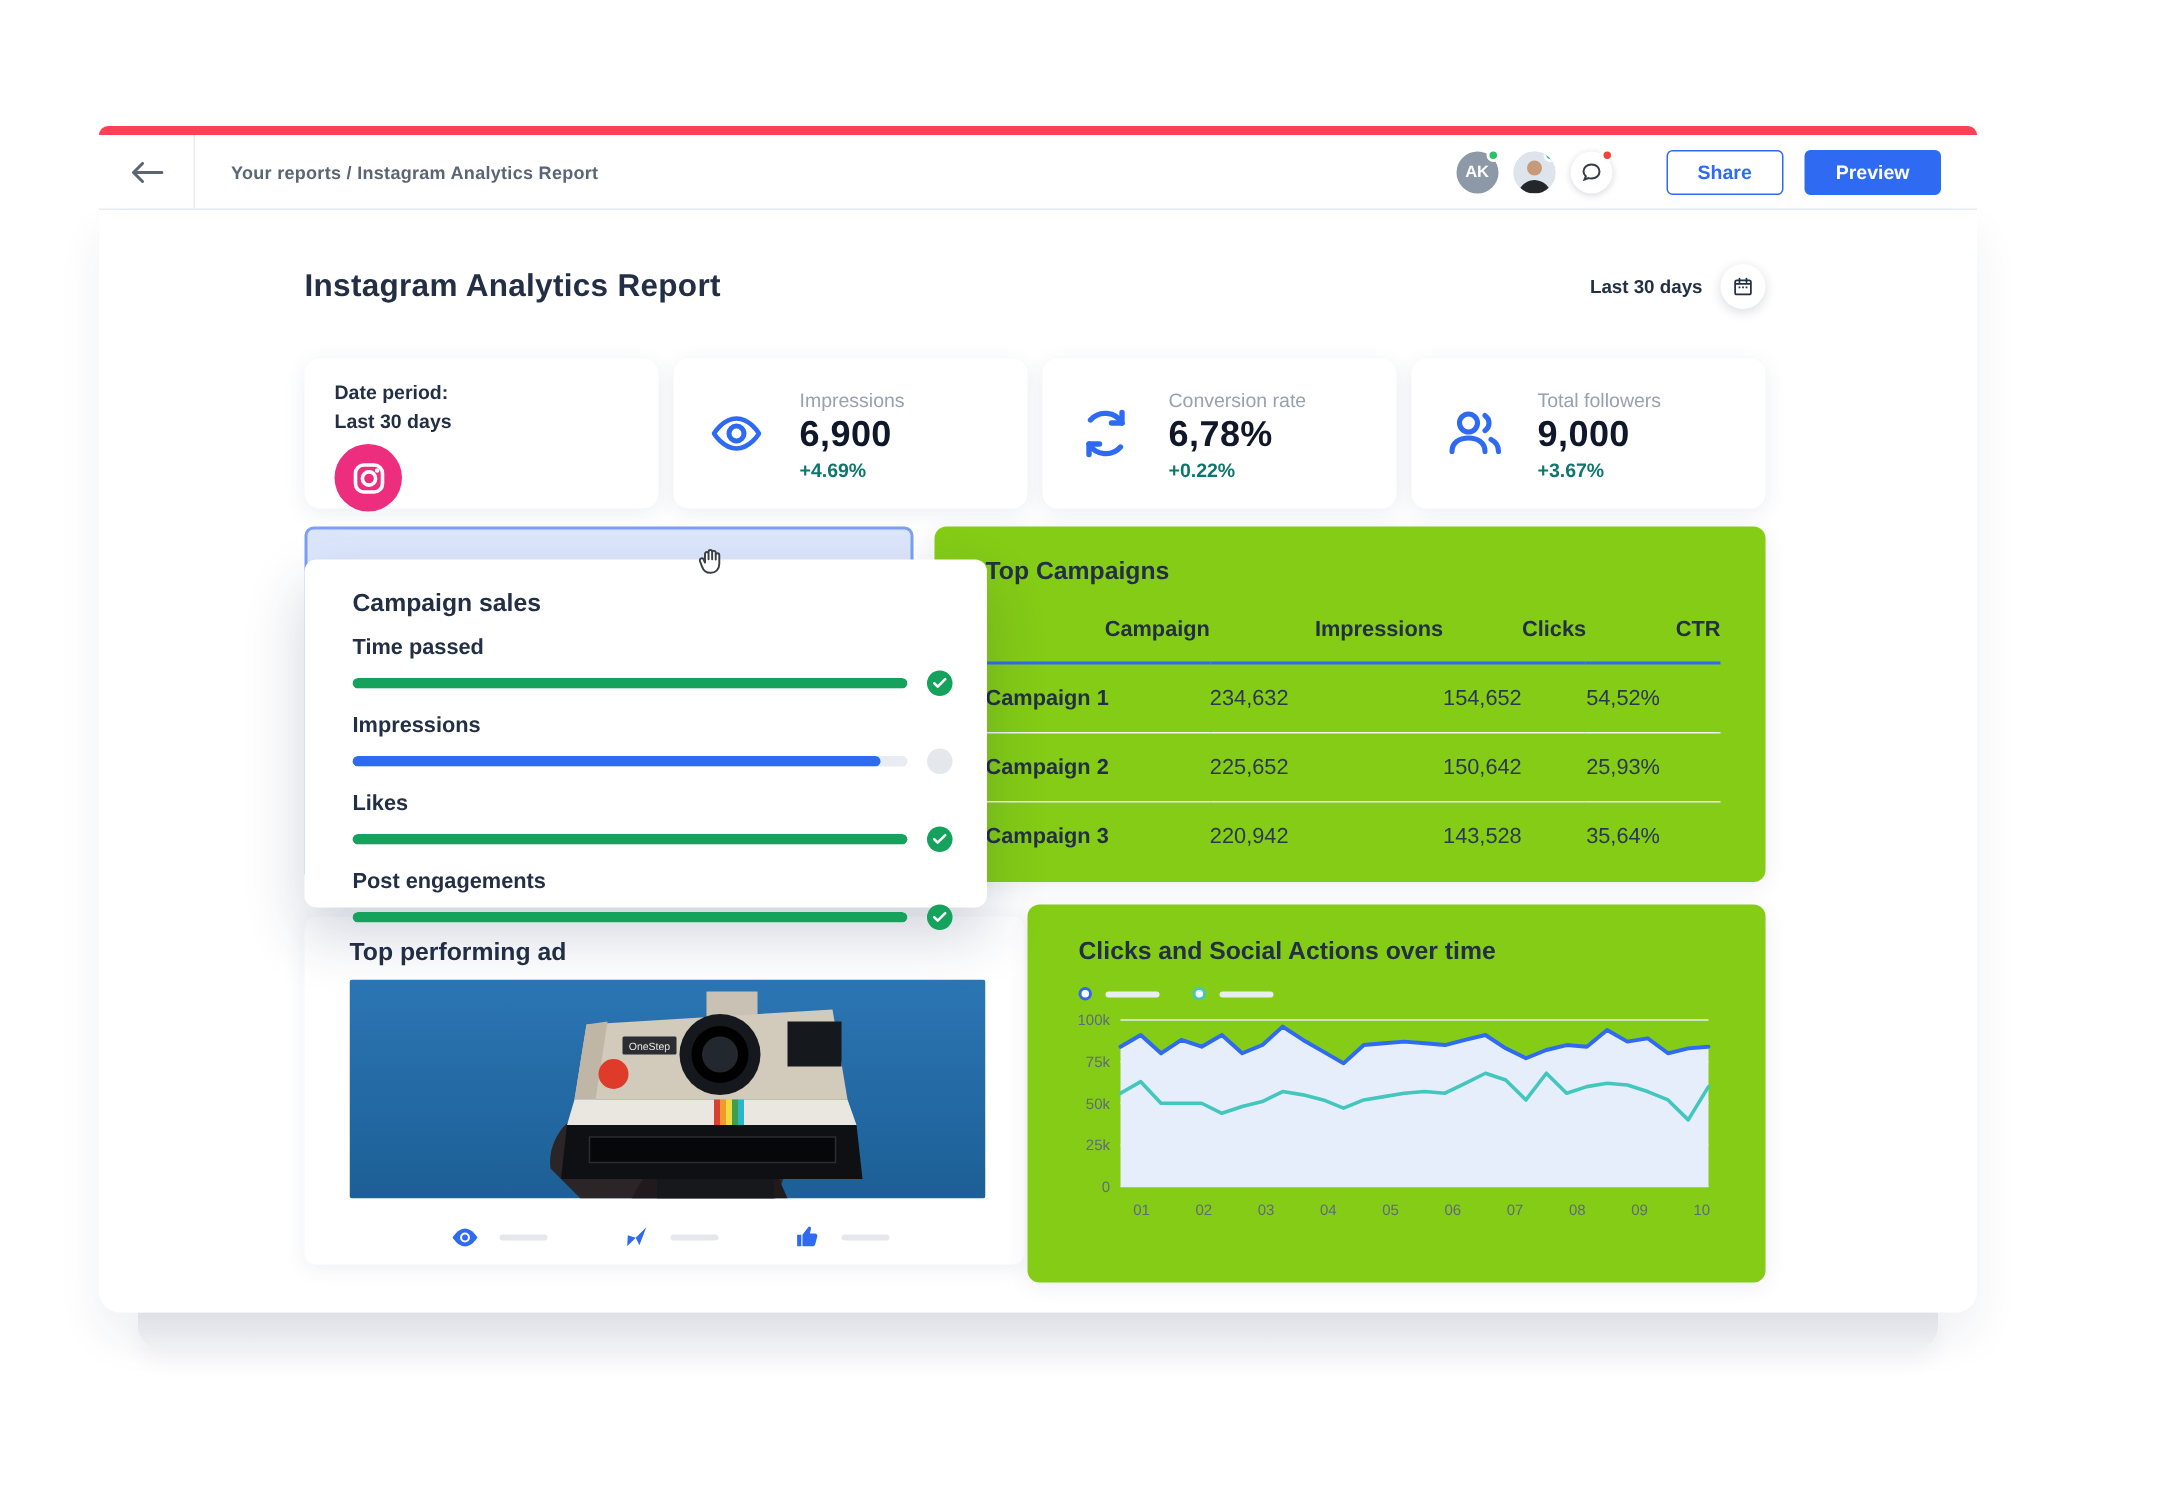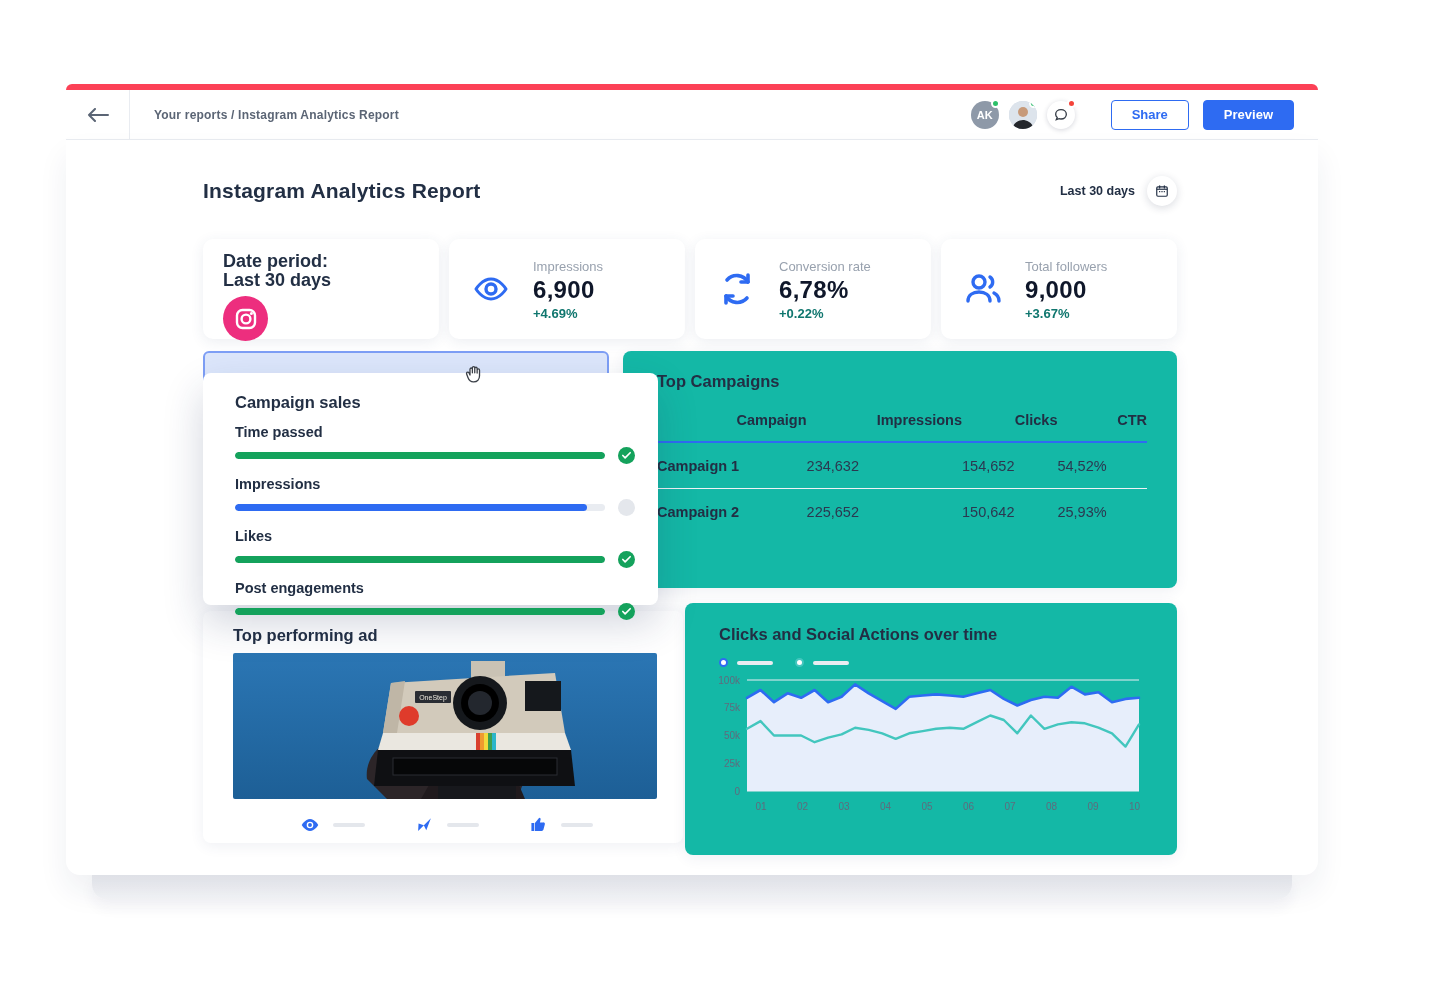--- a/index.html
+++ b/index.html
@@ -21,40 +21,40 @@
   .main { background:#fff; border-radius:0 0 14px 14px; padding:36px 141px 34px 137px; height:735px; box-shadow:0 16px 30px rgba(30,45,90,.07); position:relative; }
   .stack { margin:0 26px; height:25px; background:linear-gradient(#ecedf1,#f5f6f8); border-radius:0 0 16px 16px; box-shadow:0 8px 14px rgba(30,45,90,.05); }
   .title-row { display:flex; align-items:center; justify-content:space-between; margin-bottom:33px; }
   .page-title { font-size:21px; font-weight:bold; color:#222f44; letter-spacing:.2px; }
   .range { display:flex; align-items:center; gap:12px; cursor:pointer; }
   .range-label { font-size:12.5px; font-weight:bold; }
   .cal-circle { width:30px; height:30px; border-radius:50%; background:#fff; box-shadow:0 2px 8px rgba(20,30,60,.16); display:flex; align-items:center; justify-content:center; }
   .stats { display:grid; grid-template-columns:repeat(4,1fr); gap:10px; margin-bottom:12px; }
   .stat-card { background:#fff; border-radius:10px; box-shadow:0 3px 14px rgba(45,62,110,.09); height:100px; padding:13px 20px; }
   .stat-kpi { display:flex; align-items:center; gap:22px; padding-left:22px; }
-  .dp-line { font-size:18px; font-weight:bold; line-height:19px; }
+  .dp-line { font-size:13px; font-weight:bold; line-height:19px; }
   .insta { margin-top:6px; width:45px; height:45px; border-radius:50%; background:#ed2e7e; display:flex; align-items:center; justify-content:center; }
   .kpi-text { display:flex; flex-direction:column; gap:2px; padding-top:2px; }
   .kpi-label { font-size:13px; color:#98a1ae; }
   .kpi-value { font-size:24px; font-weight:bold; color:#0f172a; letter-spacing:.3px; }
   .kpi-delta { font-size:13px; font-weight:bold; color:#0f766e; }
   .row2 { display:flex; gap:14px; margin-bottom:15px; height:237px; }
   .dropzone { width:406px; background:#dce6fb; border:2px solid #7d9ef5; border-radius:6px; position:relative; }
   .drag-card { position:absolute; left:-2px; top:20px; width:455px; height:232px; background:#fff; border-radius:8px; box-shadow:0 18px 40px rgba(30,45,90,.20); padding:20px 23px 0 32px; z-index:3; }
   .cursor-grab { position:absolute; left:258px; top:-13px; z-index:5; }
   .card-title { font-size:16.5px; font-weight:bold; color:#222f44; }
   .metric { margin-top:12px; }
   .m-label { font-size:14.5px; font-weight:bold; margin-bottom:7px; }
   .m-bar-row { display:flex; align-items:center; gap:13px; }
   .m-track { flex:1; height:7px; border-radius:4px; background:#e9ecf1; overflow:hidden; }
   .m-fill { height:100%; border-radius:4px; }
   .m-badge { width:17px; height:17px; border-radius:50%; display:flex; align-items:center; justify-content:center; flex:0 0 auto; }
   .m-badge.done { background:#14a25c; }
   .m-badge.pending { background:#e4e7ec; }
-  .panel { flex:1; background:#14b8a6; border-radius:8px; box-shadow:0 3px 14px rgba(45,62,110,.08); }
+  .panel { flex:1; background:#84cc16; border-radius:8px; box-shadow:0 3px 14px rgba(45,62,110,.08); }
   .campaigns { padding:21px 30px 0 34px; }
   .campaigns table { width:100%; border-collapse:collapse; margin-top:21px; }
   .campaigns th { text-align:right; font-size:14.5px; font-weight:bold; color:#222f44; padding:0 0 13px 0; border-bottom:2px solid #2e6bf2; }
   .campaigns td { font-size:14.5px; color:#2b3850; padding:15px 0 14px 0; border-bottom:1px solid #f0f2f6; }
   .campaigns tr:last-child td { border-bottom:none; }
   .campaigns td:first-child { font-weight:bold; color:#222f44; }
   .row3 { display:flex; gap:2px; }
   .ad-card { width:480px; height:232px; margin-top:8px; background:#fff; border-radius:8px; box-shadow:0 3px 14px rgba(45,62,110,.08); padding:15px 28px 0 30px; }
   .ad-image { margin-top:8px; border-radius:2px; display:block; }
   .ad-metrics { margin-top:17px; display:flex; justify-content:space-between; padding:0 62px 0 68px; }
@@ -253,20 +253,26 @@
                 <td>Campaign 1</td>
                 <td>234,632</td>
                 <td>154,652</td>
                 <td>54,52%</td>
               </tr>
               <tr>
                 <td>Campaign 2</td>
                 <td>225,652</td>
                 <td>150,642</td>
                 <td>25,93%</td>
+              </tr>
+              <tr>
+                <td>Campaign 3</td>
+                <td>220,942</td>
+                <td>143,528</td>
+                <td>35,64%</td>
               </tr>
             </tbody>
         </table>
       </div>
     </div>
 
     <div class="row3">
       <div class="ad-card">
         <div class="card-title">Top performing ad</div>
         <svg class="ad-image" width="424" height="146" viewBox="0 0 424 146">

